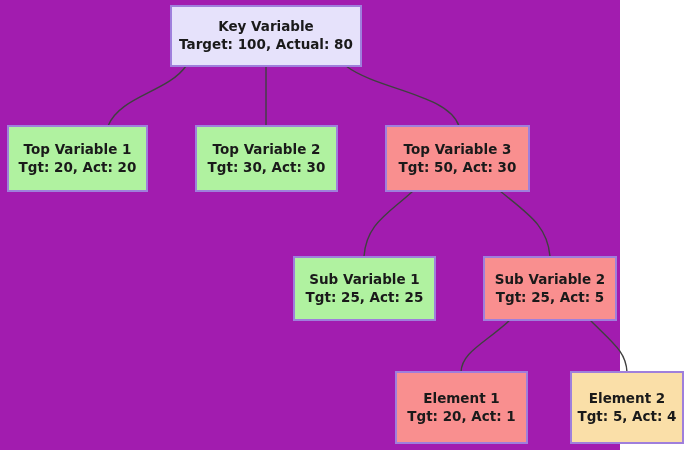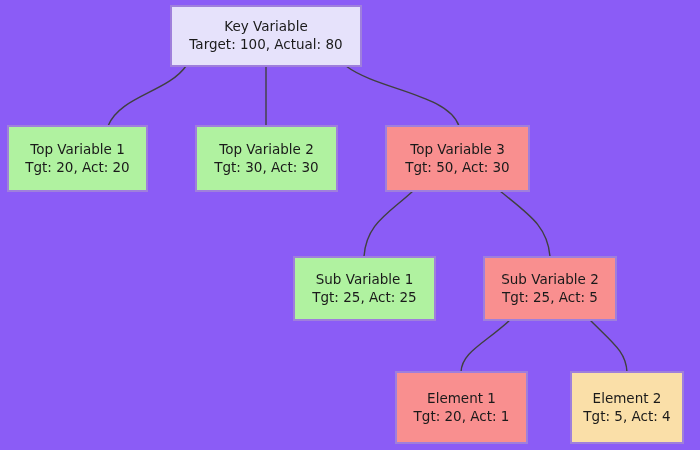--- a/index.html
+++ b/index.html
@@ -8,23 +8,24 @@
     background: #ffffff;
   }
   body {
     width: 700px;
     height: 450px;
     font-family: "DejaVu Sans", sans-serif;
     overflow: hidden;
   }
   #diagram-root {
     position: relative;
-    width: 700px;
+    width: 620px;
     height: 450px;
-    background: #8b5cf6;
+    background: #a21caf;
+    font-weight: bold;
   }
   svg.tree-canvas {
     position: absolute;
     top: 0;
     left: 0;
     width: 700px;
     height: 450px;
   }
   .edge-path {
     fill: none;

